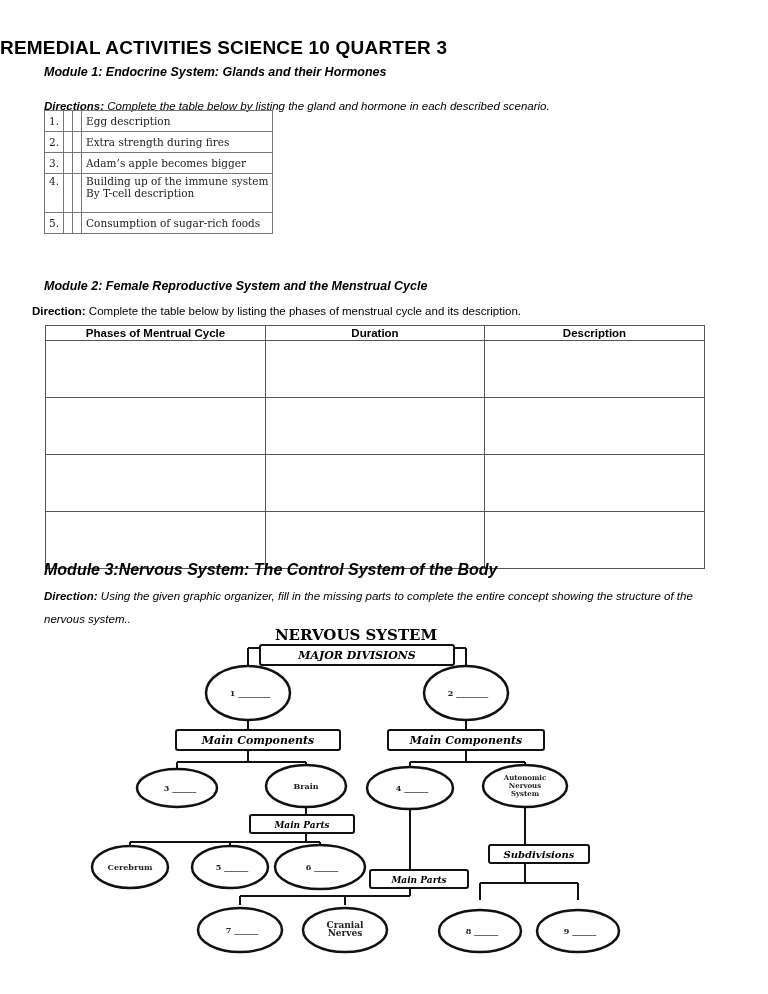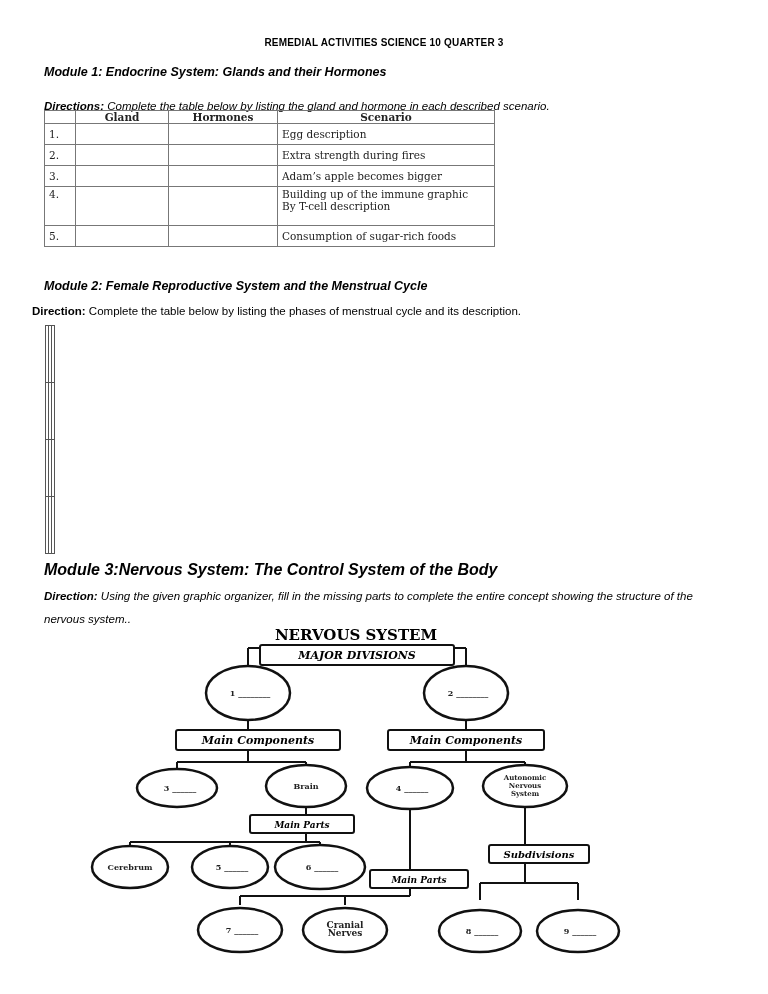--- a/index.html
+++ b/index.html
@@ -1,19 +1,19 @@
 <!DOCTYPE html>
 <html><head>
 <meta charset="utf-8">
 <style>
   html, body { margin: 0; padding: 0; background: #ffffff; }
   body { width: 768px; height: 994px; position: relative; overflow: hidden;
          font-family: "Liberation Sans", "DejaVu Sans", sans-serif; color: #000; }
   .abs { position: absolute; }
-  .title { top: 37px; left: 0; width: 768px; text-align: center; font-weight: bold; font-size: 10px; letter-spacing: 0.2px; }
+  .title { top: 37px; left: 0; width: 768px; font-weight: bold; font-size: 19px; letter-spacing: 0.2px; }
   .modhead { font-weight: bold; font-style: italic; font-size: 12.5px; }
   .dir { font-size: 11.5px; }
   .dir b { font-weight: bold; }
   .ital { font-style: italic; }
 
   
   table.t1 { position: absolute; left: 44px; top: 110px; border-collapse: collapse;
              font-family: "DejaVu Serif", "Liberation Serif", serif; font-size: 10.5px; color: #222; }
   table.t1 td, table.t1 th { border: 1px solid #777; padding: 1px 4px; height: 18px; vertical-align: middle; }
   table.t1 th { font-weight: bold; text-align: center; height: 12px; padding: 0 4px; font-size: 10.5px; }
@@ -35,26 +35,20 @@
 
 <div class="abs title">REMEDIAL ACTIVITIES SCIENCE 10 QUARTER 3</div>
 
 <div class="abs modhead" style="left:44px; top:65px;text-align:center;">Module 1: Endocrine System: Glands and their Hormones</div>
 <div class="abs dir" style="left:44px; top:100px;">
   <b class="ital">Directions:</b><span class="ital"> Complete the table below by listing the gland and hormone in each described scenario.</span>
 </div>
 
 <table class="t1">
   <tbody>
-      <tr>
-    <th style="width:22px;"></th>
-    <th style="width:84px;">Gland</th>
-    <th style="width:100px;">Hormones</th>
-    <th style="width:208px;">Scenario</th>
-  </tr>
   <tr>
     <td>1.</td>
     <td></td>
     <td></td>
     <td>Egg description</td>
   </tr>
   <tr>
     <td>2.</td>
     <td></td>
     <td></td>
@@ -64,40 +58,45 @@
     <td>3.</td>
     <td></td>
     <td></td>
     <td>Adam’s apple becomes bigger</td>
   </tr>
   <tr class="tall">
     <td style="vertical-align:top;">4.</td>
     <td></td>
     <td></td>
     <td class="sc" style="vertical-align:top;">
-      <div>Building up of the immune graphic</div>
+      <div>Building up of the immune system</div>
       <div>By T-cell description</div>
     </td>
   </tr>
   <tr>
     <td>5.</td>
     <td></td>
     <td></td>
     <td>Consumption of sugar-rich foods</td>
   </tr>
 </tbody>
   </table>
 
 <div class="abs modhead" style="left:44px; top:279px;">Module 2: Female Reproductive System and the Menstrual Cycle</div>
 <div class="abs dir" style="left:32px; top:305px;">
   <b>Direction:</b><span> Complete the table below by listing the phases of menstrual cycle and its description.</span>
 </div>
 
 <table class="t2">
   <tbody>
+      <tr>
+    <th style="width:219px;">Phases of Mentrual Cycle</th>
+    <th style="width:218px;">Duration</th>
+    <th style="width:219px;">Description</th>
+  </tr>
   <tr>
     <td></td>
     <td></td>
     <td></td>
   </tr>
   <tr>
     <td></td>
     <td></td>
     <td></td>
   </tr>

